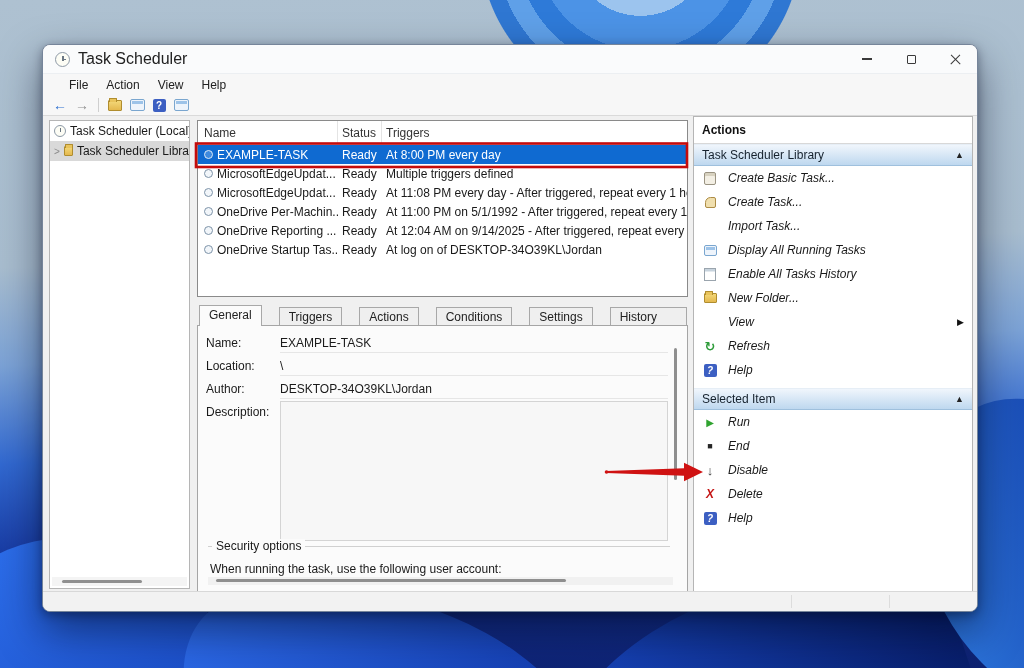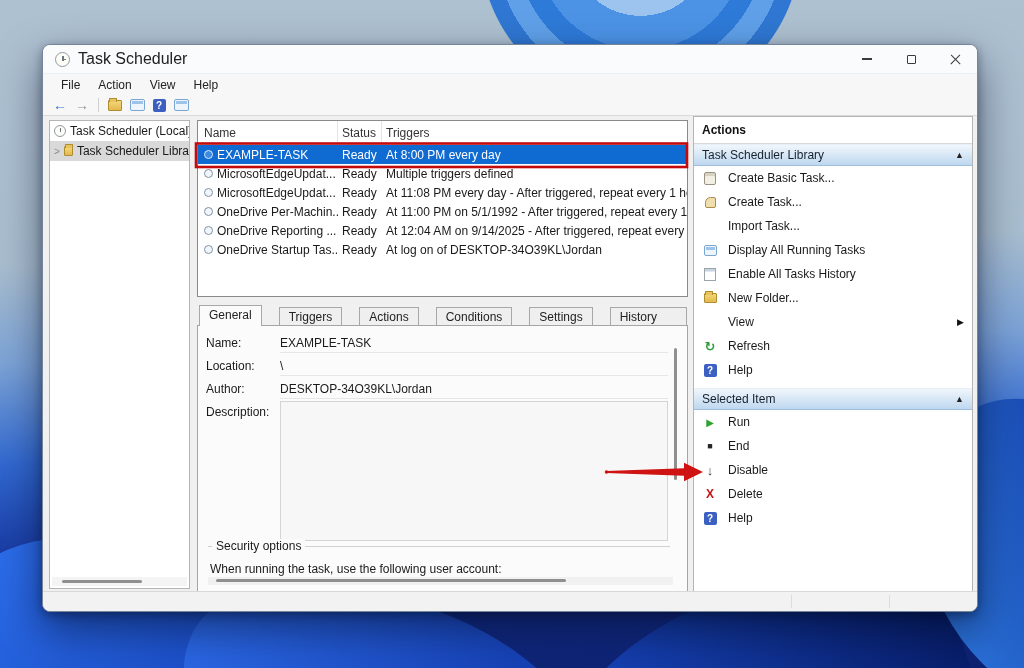--- a/index.html
+++ b/index.html
@@ -35,21 +35,21 @@
   .title-text { font-size:16px; color:#222; }
   .win-btns { margin-left:auto; display:flex; height:100%; }
   .win-btn { width:44px; height:100%; display:flex; align-items:center; justify-content:center; }
   .glyph-min { width:10px; height:1.4px; background:#3a3a3a; }
   .glyph-max { width:9px; height:9px; border:1.3px solid #3a3a3a; border-radius:1px; }
   .glyph-close { position:relative; width:11px; height:11px; }
   .glyph-close::before,.glyph-close::after { content:""; position:absolute; left:-1px; top:5px; width:13px; height:1.4px; background:#3a3a3a; }
   .glyph-close::before { transform:rotate(45deg); } .glyph-close::after { transform:rotate(-45deg); }
 
   .menubar { position:absolute; left:0; top:29px; right:0; height:21px; background:#f7f7f7;
-    display:flex; align-items:center; padding-left:10px; gap:2px; }
+    display:flex; align-items:center; padding-left:18px; gap:2px; }
   .menu-item { padding:2px 8px; color:#222; }
   .toolbar { position:absolute; left:0; top:50px; right:0; height:21px; background:#f7f7f7;
     border-bottom:1px solid #dadada; display:flex; align-items:center; padding-left:8px; gap:4px; }
   .tb-btn { min-width:18px; height:17px; display:flex; align-items:center; justify-content:center; }
   .arr-back { color:#2d6fd0; font-weight:bold; font-size:14px; }
   .arr-fwd  { color:#909090; font-weight:bold; font-size:14px; }
   .tb-sep { width:1px; height:14px; background:#cfcfcf; margin:0 3px; }
   .ico-folder { width:14px; height:11px; background:linear-gradient(#f3d879,#e4b84e); border:1px solid #b08d2e; border-radius:1px; position:relative; }
   .ico-folder::before { content:""; position:absolute; left:0; top:-3px; width:6px; height:3px; background:#e9c45c; border:1px solid #b08d2e; border-bottom:none; border-radius:1px 1px 0 0; }
   .ico-win { width:15px; height:12px; background:#eef4fb; border:1px solid #7aa6cf; border-radius:2px; position:relative; }
@@ -98,21 +98,21 @@
   .det-hscroll { position:absolute; left:10px; right:14px; bottom:6px; height:8px; background:#f1f1f1; }
   .det-hscroll .thumb { position:absolute; left:8px; top:2px; width:350px; height:3px; background:#8f8f8f; border-radius:2px; }
   .det-vscroll { position:absolute; right:10px; top:22px; width:3px; height:132px; background:#8f8f8f; border-radius:2px; }
 
   
   .actions-pane { position:absolute; left:650px; top:0; width:280px; height:477px; background:#fff; border:1px solid #b5b5b5; }
   .actions-title { height:27px; display:flex; align-items:center; padding-left:8px; font-weight:bold; color:#111; border-bottom:1px solid #d8d8d8; }
   .sec-header { height:22px; display:flex; align-items:center; padding:0 8px; color:#16222e;
     background:linear-gradient(#f0f6fc,#bed8ef); border-top:1px solid #e6eef6; border-bottom:1px solid #9fc0dd; }
   .sec-header .caret { margin-left:auto; font-size:9px; color:#222; }
-  .act-item { height:24px; display:flex; align-items:center; padding-left:8px; gap:10px; color:#1a1a1a; }
+  .act-item { height:24px; display:flex; align-items:center; padding-left:8px; gap:10px; color:#1a1a1a;font-style:italic; }
   .act-ico { width:16px; display:flex; align-items:center; justify-content:center; flex:none; }
   .act-label { white-space:nowrap; }
   .act-chevron { margin-left:auto; margin-right:8px; font-size:9px; color:#111; }
   .ico-script { width:12px; height:13px; background:#f3efe4; border:1px solid #9a9382; border-radius:2px;
     box-shadow:inset 0 3px 0 #d8d2c0; }
   .ico-task2 { width:11px; height:11px; background:#f0dfae; border:1px solid #ad8c45; border-radius:50% 2px 2px 2px; }
   .ico-list { width:12px; height:13px; background:#fff; border:1px solid #9aa4ad; box-shadow:inset 0 2.5px 0 #c7d3dd; }
   .g-play { color:#2fa32f; font-size:10px; }
   .g-stop { color:#262626; font-size:9px; }
   .g-down { color:#3b3b3b; font-weight:900; font-size:13px; }

